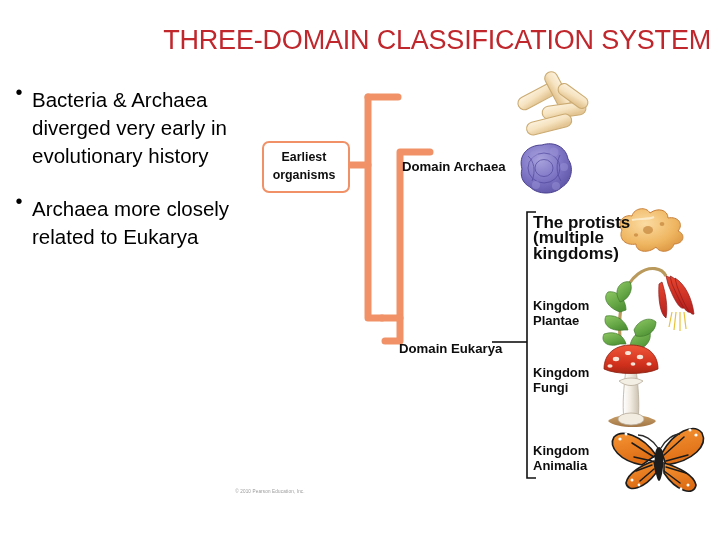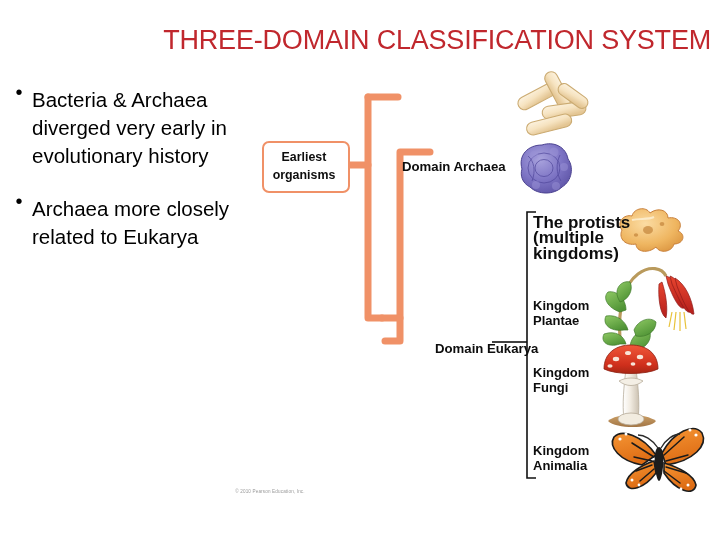--- a/index.html
+++ b/index.html
@@ -85,21 +85,21 @@
   #label-earliest {
     left: 267px;
     top: 148px;
     width: 74px;
     text-align: center;
     font-size: 12.4px;
     line-height: 18px;
   }
   #label-bacteria { left: 402px; top: 97px; }
   #label-archaea  { left: 402px; top: 159px; }
-  #label-eukarya  { left: 399px; top: 341px; margin-left: 36px; }
+  #label-eukarya  { left: 399px; top: 341px; }
 
   #label-protists { left: 533px; top: 215px; font-size: 17px; line-height: 15.4px;}
   #label-plantae  { left: 533px; top: 298px; font-size: 13px; line-height: 15.4px;}
   #label-fungi    { left: 533px; top: 365px; font-size: 13px; line-height: 15.4px;}
   #label-animalia { left: 533px; top: 443px; font-size: 13px; line-height: 15.4px;}
 
   
   #credit {
     position: absolute;
     left: 0;

